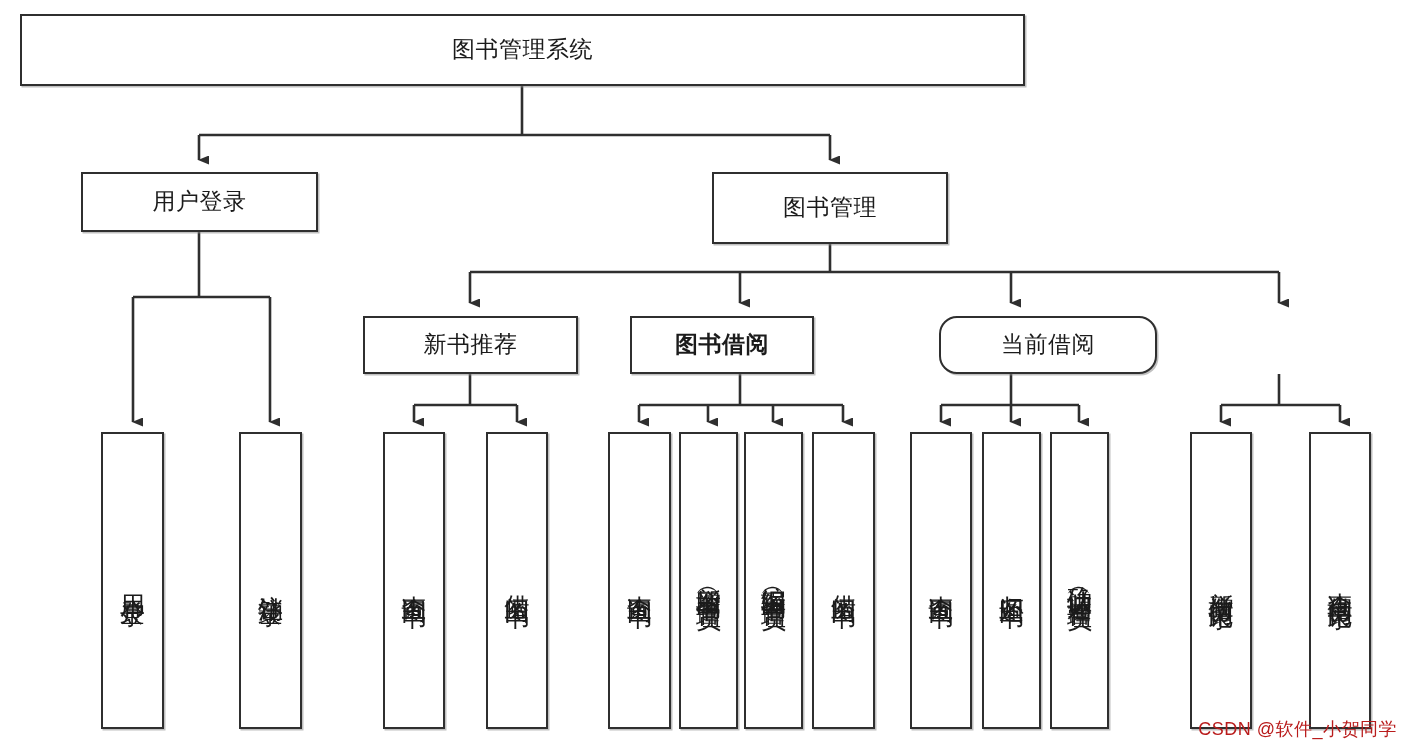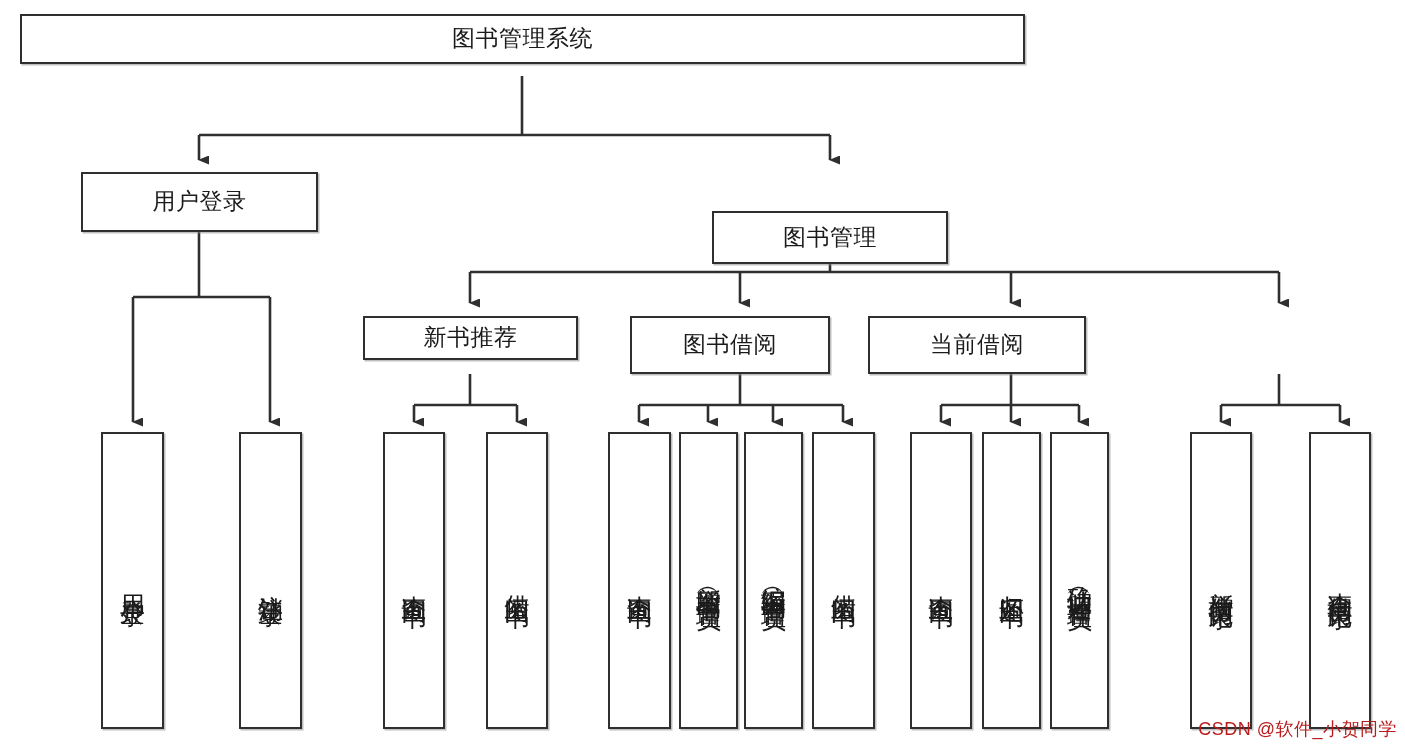--- a/index.html
+++ b/index.html
@@ -127,41 +127,41 @@
     </g>
 
     <g stroke="#2f2f2f" stroke-width="2.6" fill="none">
       <path d="M1279,374 L1279,405"></path>
       <path d="M1221,405 L1340,405"></path>
       <path d="M1221,405 L1221,422" marker-end="url(#arrow)"></path>
       <path d="M1340,405 L1340,422" marker-end="url(#arrow)"></path>
     </g>
   </svg>
 
-  <div class="node root horiz" style="left:20px; top:14px; width:1005px; height:50px;">
+  <div class="node root horiz" style="left:20px; top:14px; width:1005px; height:72px;">
     <span class="lbl">图书管理系统</span>
   </div>
 
   <div class="node horiz" style="left:81px; top:172px; width:237px; height:60px;">
     <span class="lbl">用户登录</span>
   </div>
 
-  <div class="node horiz" style="left:712px; top:172px; width:236px; height:53px;margin-top:39px;">
+  <div class="node horiz" style="left:712px; top:172px; width:236px; height:72px;">
     <span class="lbl">图书管理</span>
   </div>
 
-  <div class="node horiz" style="left:363px; top:316px; width:215px; height:44px;">
+  <div class="node horiz" style="left:363px; top:316px; width:215px; height:58px;">
     <span class="lbl">新书推荐</span>
   </div>
 
-  <div class="node horiz" style="left:630px; top:316px; width:200px; height:58px;">
+  <div class="node horiz" style="left:630px; top:316px; width:184px; height:58px;font-weight:bold;">
     <span class="lbl">图书借阅</span>
   </div>
 
-  <div class="node horiz" style="left:868px; top:316px; width:218px; height:58px;">
+  <div class="node horiz" style="left:939px; top:316px; width:218px; height:58px;border-radius:18px;">
     <span class="lbl">当前借阅</span>
   </div>
 
 
   <div class="node vert" style="left:101px; top:432px; width:63px; height:297px;">
     <span class="lbl">用户登录</span>
   </div>
 
   <div class="node vert" style="left:239px; top:432px; width:63px; height:297px;">
     <span class="lbl">注销登录</span>

